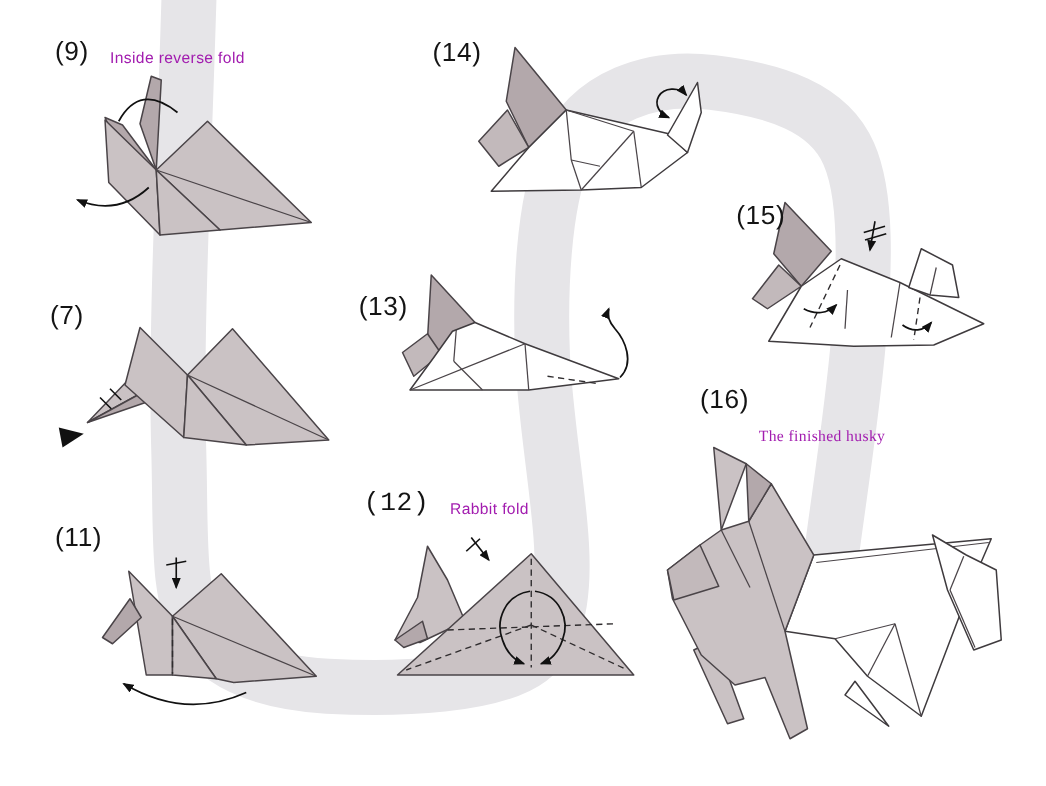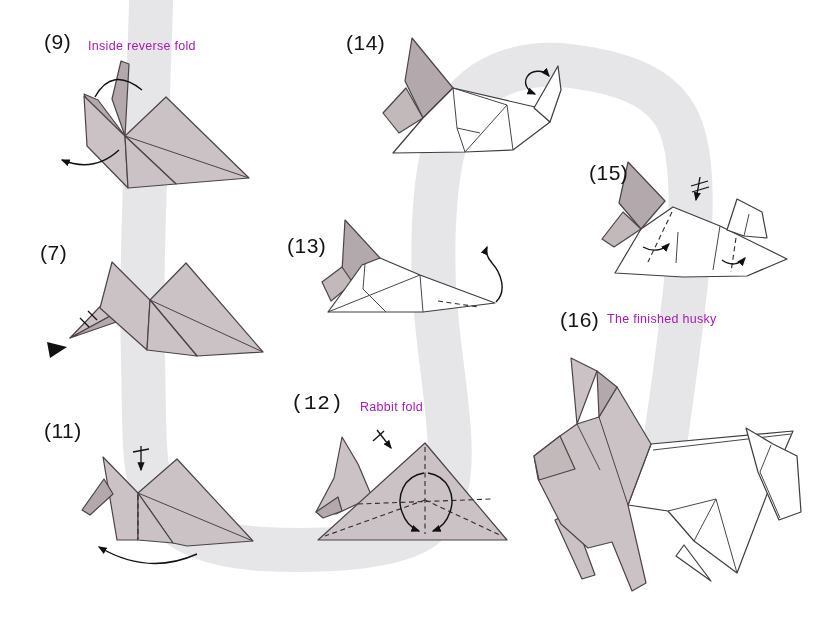--- a/index.html
+++ b/index.html
@@ -174,15 +174,15 @@
   <div class="step-num" style="left:291px;top:392px;font-family:Liberation Mono, monospace;">(12)</div>
   <div class="step-cap" style="left:360px;top:400px;">Rabbit fold</div>
 
   <div class="step-num" style="left:287px;top:194px;margin-top:40px;">(13)</div>
 
   <div class="step-num" style="left:346px;top:31px;">(14)</div>
 
   <div class="step-num" style="left:574px;top:161px;margin-left:15px;">(15)</div>
 
   <div class="step-num" style="left:560px;top:308px;text-align:center;">(16)</div>
-  <div class="step-cap" style="left:607px;top:312px;">The finished husky</div>
+  <div class="step-cap" style="left:607px;top:342px;font-family:Liberation Serif, serif;">The finished husky</div>
 
 </div>
 
 </body></html>

